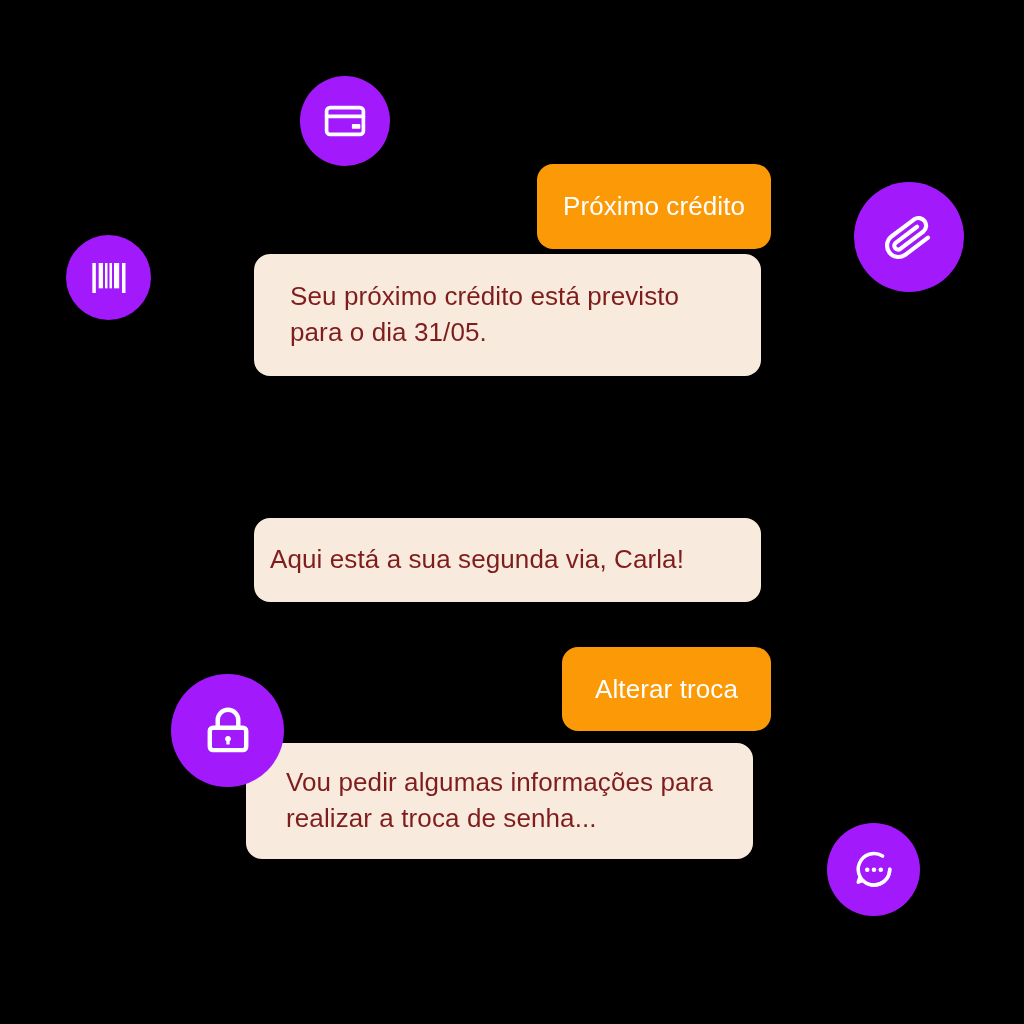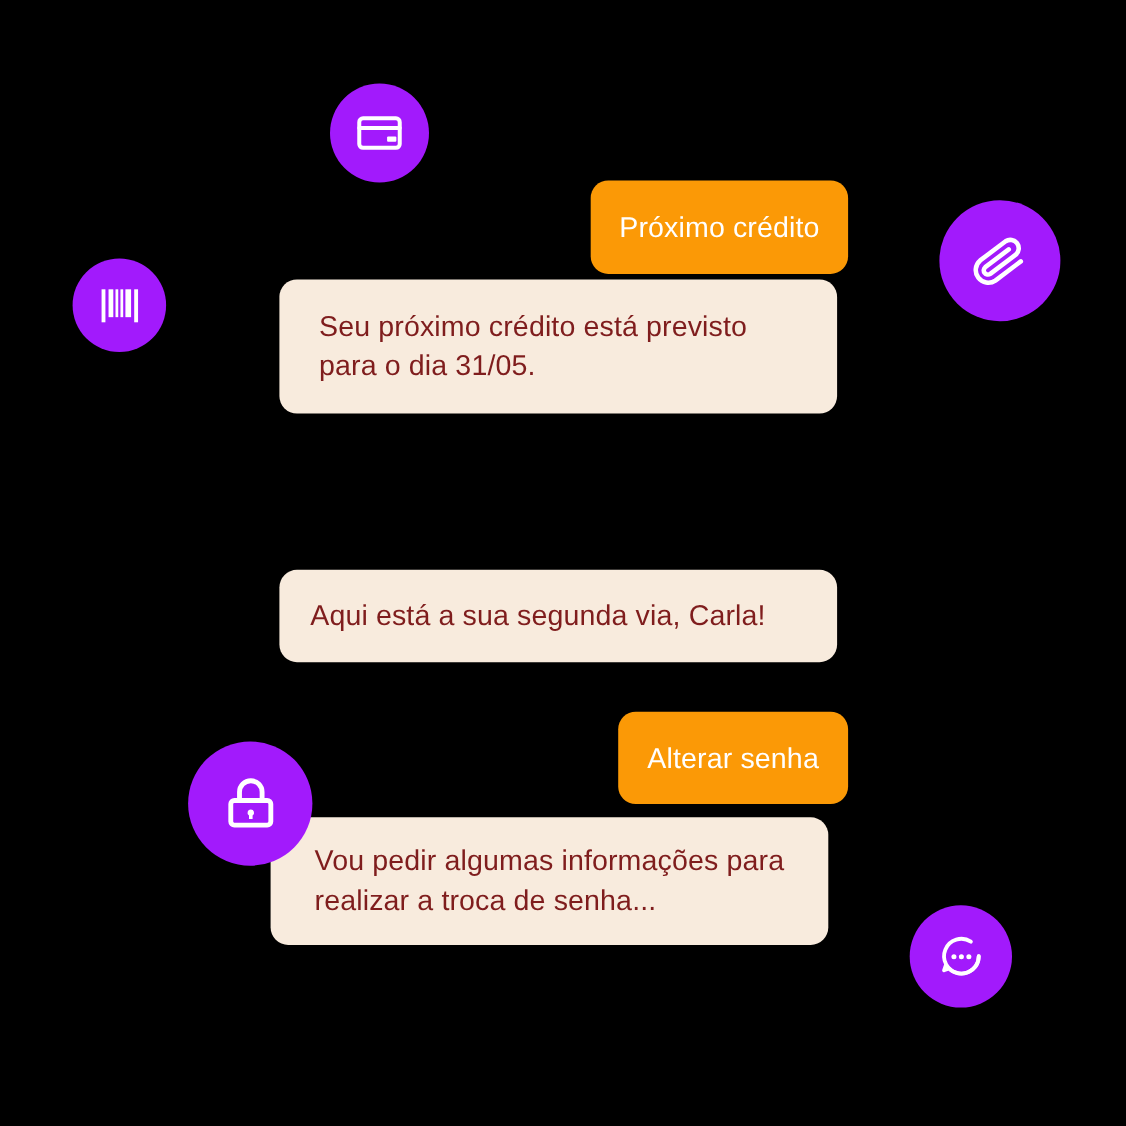--- a/index.html
+++ b/index.html
@@ -44,21 +44,21 @@
     justify-content: flex-start;
     font-size: 26px;
     line-height: 1.38;
     letter-spacing: 0.1px;
   }
 
   
   #b-user-1 { left: 537px; top: 164px;  width: 234px; height: 85px; }
   #b-bot-1  { left: 254px; top: 254px;  width: 507px; height: 122px; padding: 0 0 0 36px; }
   #b-user-2 { left: 559px; top: 421px;  width: 212px; height: 85px; }
-  #b-bot-2  { left: 254px; top: 518px;  width: 507px; height: 84px;  padding: 0 0 0 28px; }
+  #b-bot-2  { left: 254px; top: 518px;  width: 507px; height: 84px;  padding: 0 0 0 16px; }
   #b-user-3 { left: 562px; top: 647px;  width: 209px; height: 84px; }
   #b-bot-3  { left: 246px; top: 743px;  width: 507px; height: 116px; padding: 0 0 0 40px; }
 
   
   .badge {
     position: absolute;
     border-radius: 50%;
     background: #A21AFC;
     display: flex;
     align-items: center;
@@ -82,21 +82,21 @@
 <div id="stage">
 
   <div id="b-user-1" class="bubble user">Próximo crédito</div>
 
   <div id="b-bot-1" class="bubble bot">Seu próximo crédito está previsto
 para o dia 31/05.</div>
 
 
   <div id="b-bot-2" class="bubble bot">Aqui está a sua segunda via, Carla!</div>
 
-  <div id="b-user-3" class="bubble user">Alterar senha</div>
+  <div id="b-user-3" class="bubble user">Alterar troca</div>
 
   <div id="b-bot-3" class="bubble bot">Vou pedir algumas informações para
 realizar a troca de senha...</div>
 
   <div id="badge-card" class="badge">
     <span>
       <svg width="46" height="46" viewBox="0 0 24 24" fill="none" stroke="#FFFFFF" stroke-width="1.9" stroke-linecap="round" stroke-linejoin="round">
         <rect x="2.4" y="5" width="19.2" height="14" rx="1.8"></rect>
         <line x1="2.4" y1="9.6" x2="21.6" y2="9.6"></line>
         <rect x="15.6" y="13.6" width="4.4" height="2.5" rx="0.5" fill="#FFFFFF" stroke="none"></rect>

